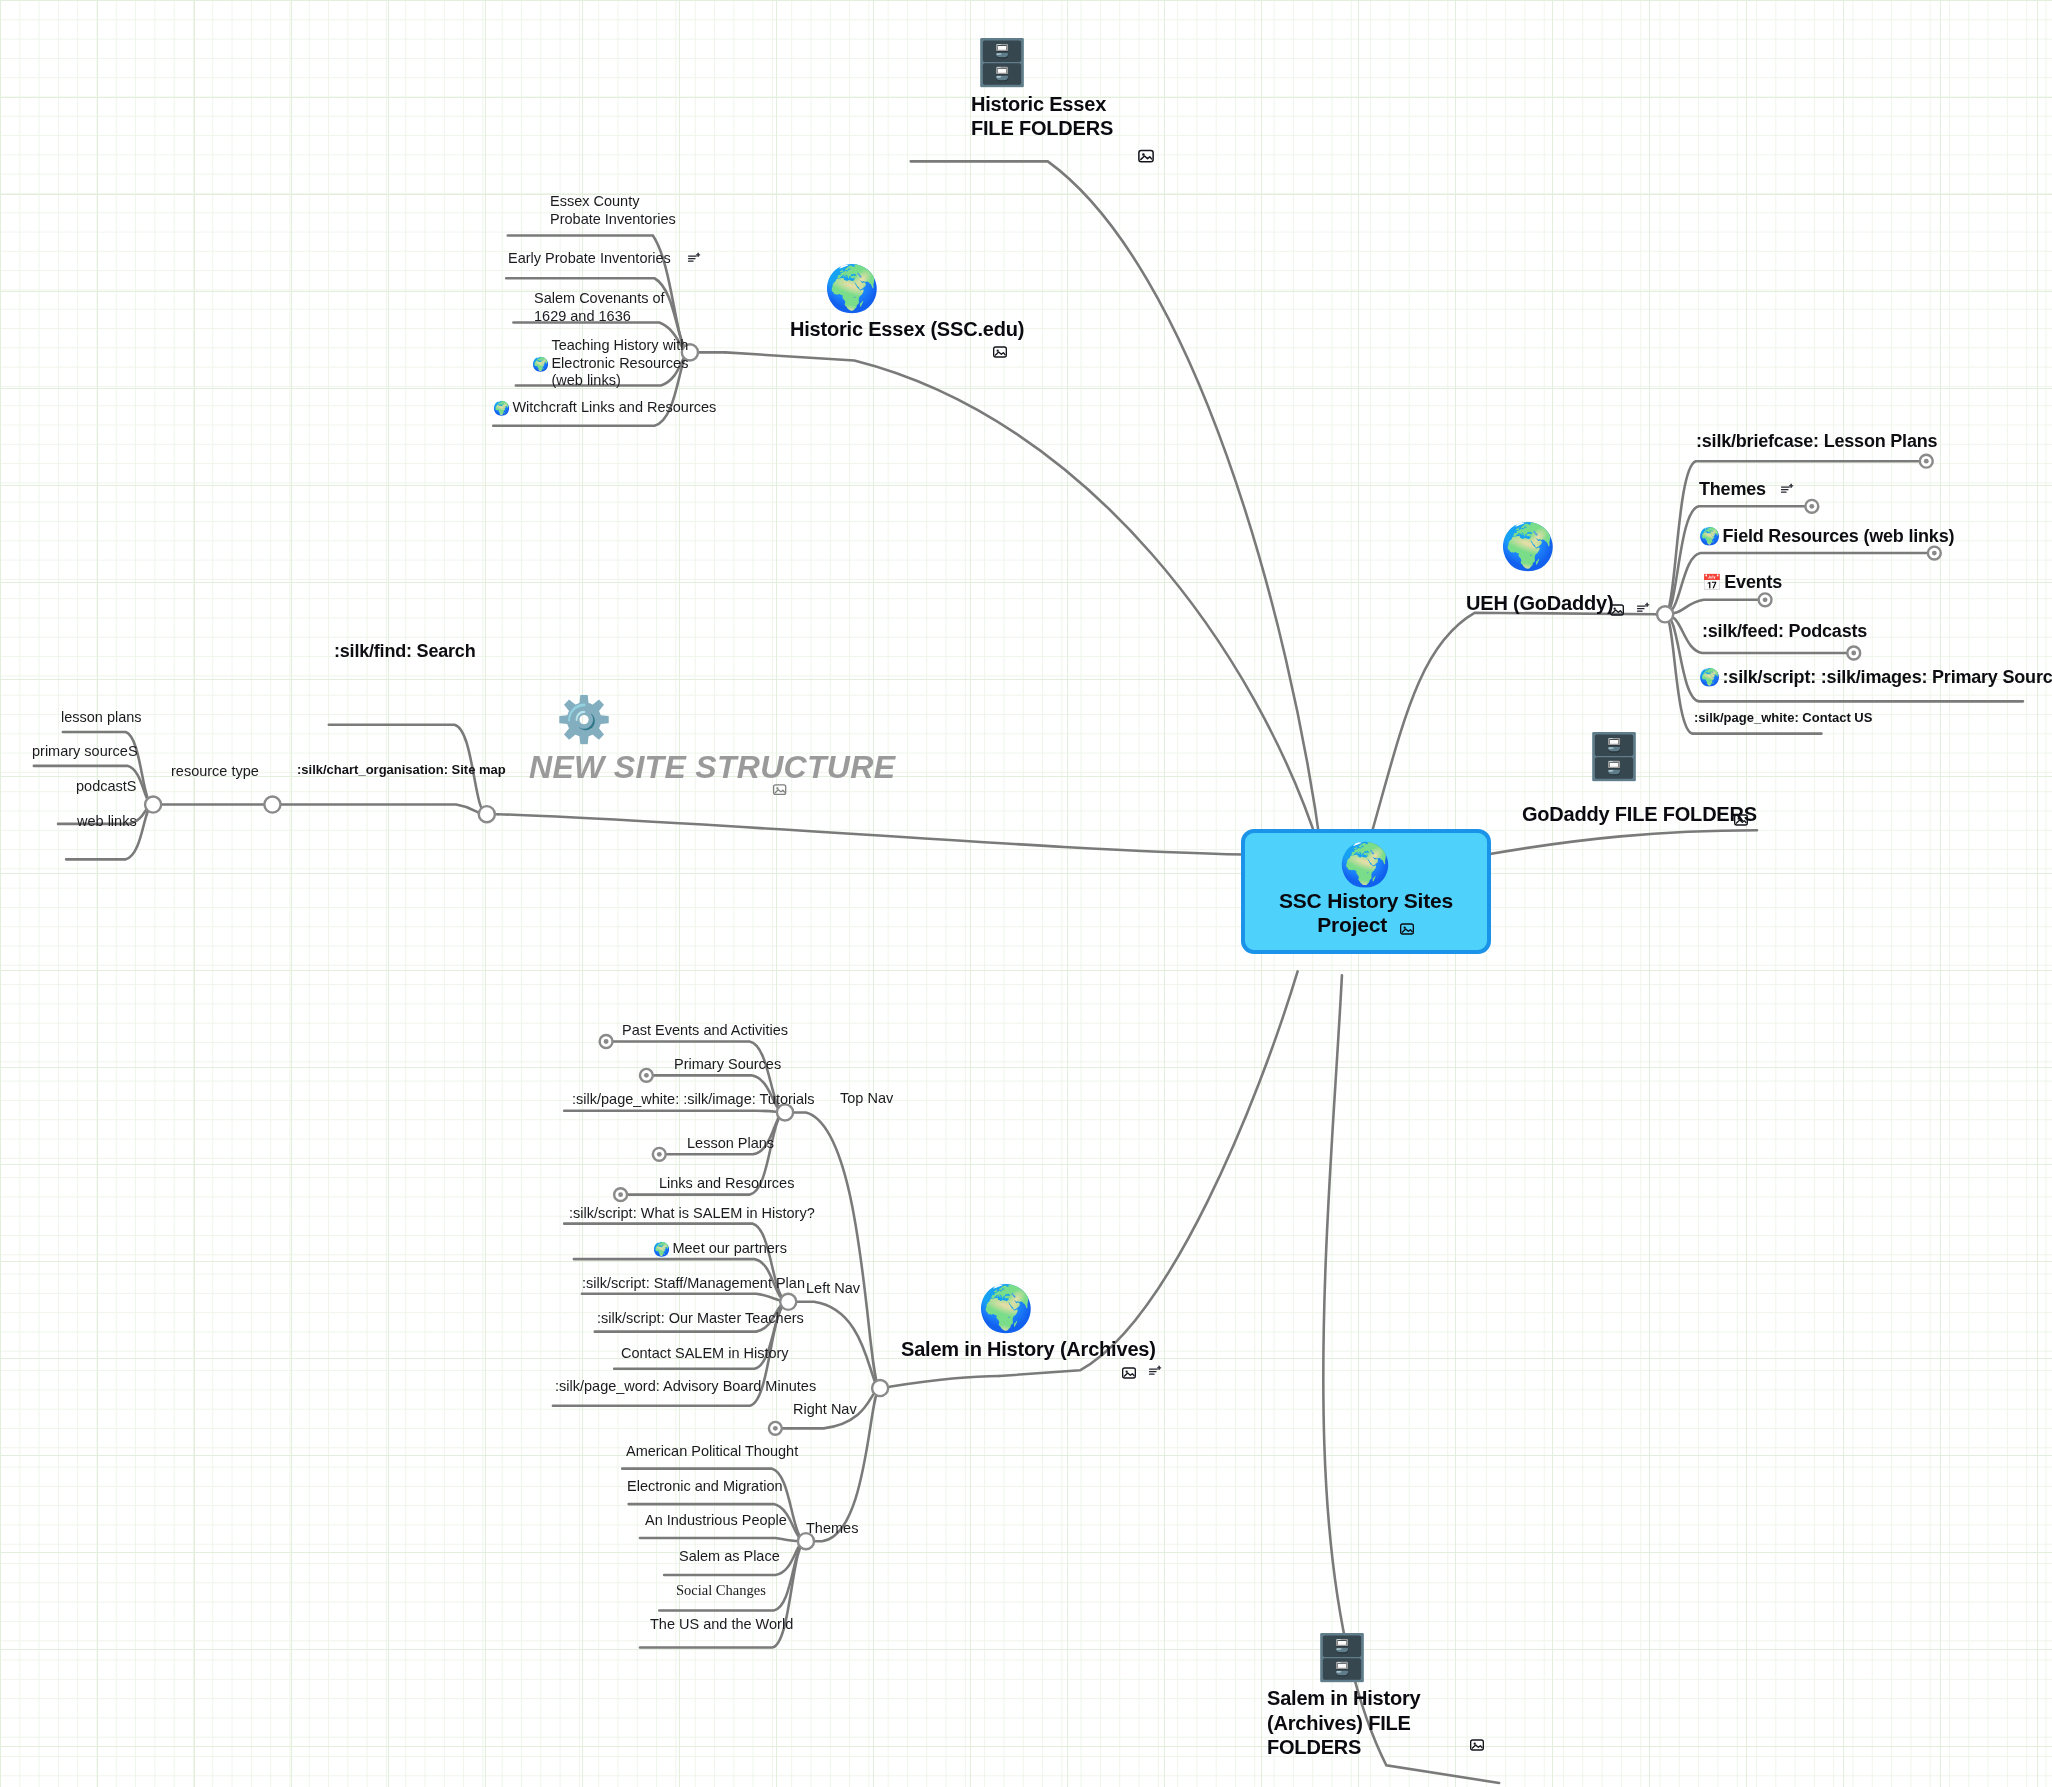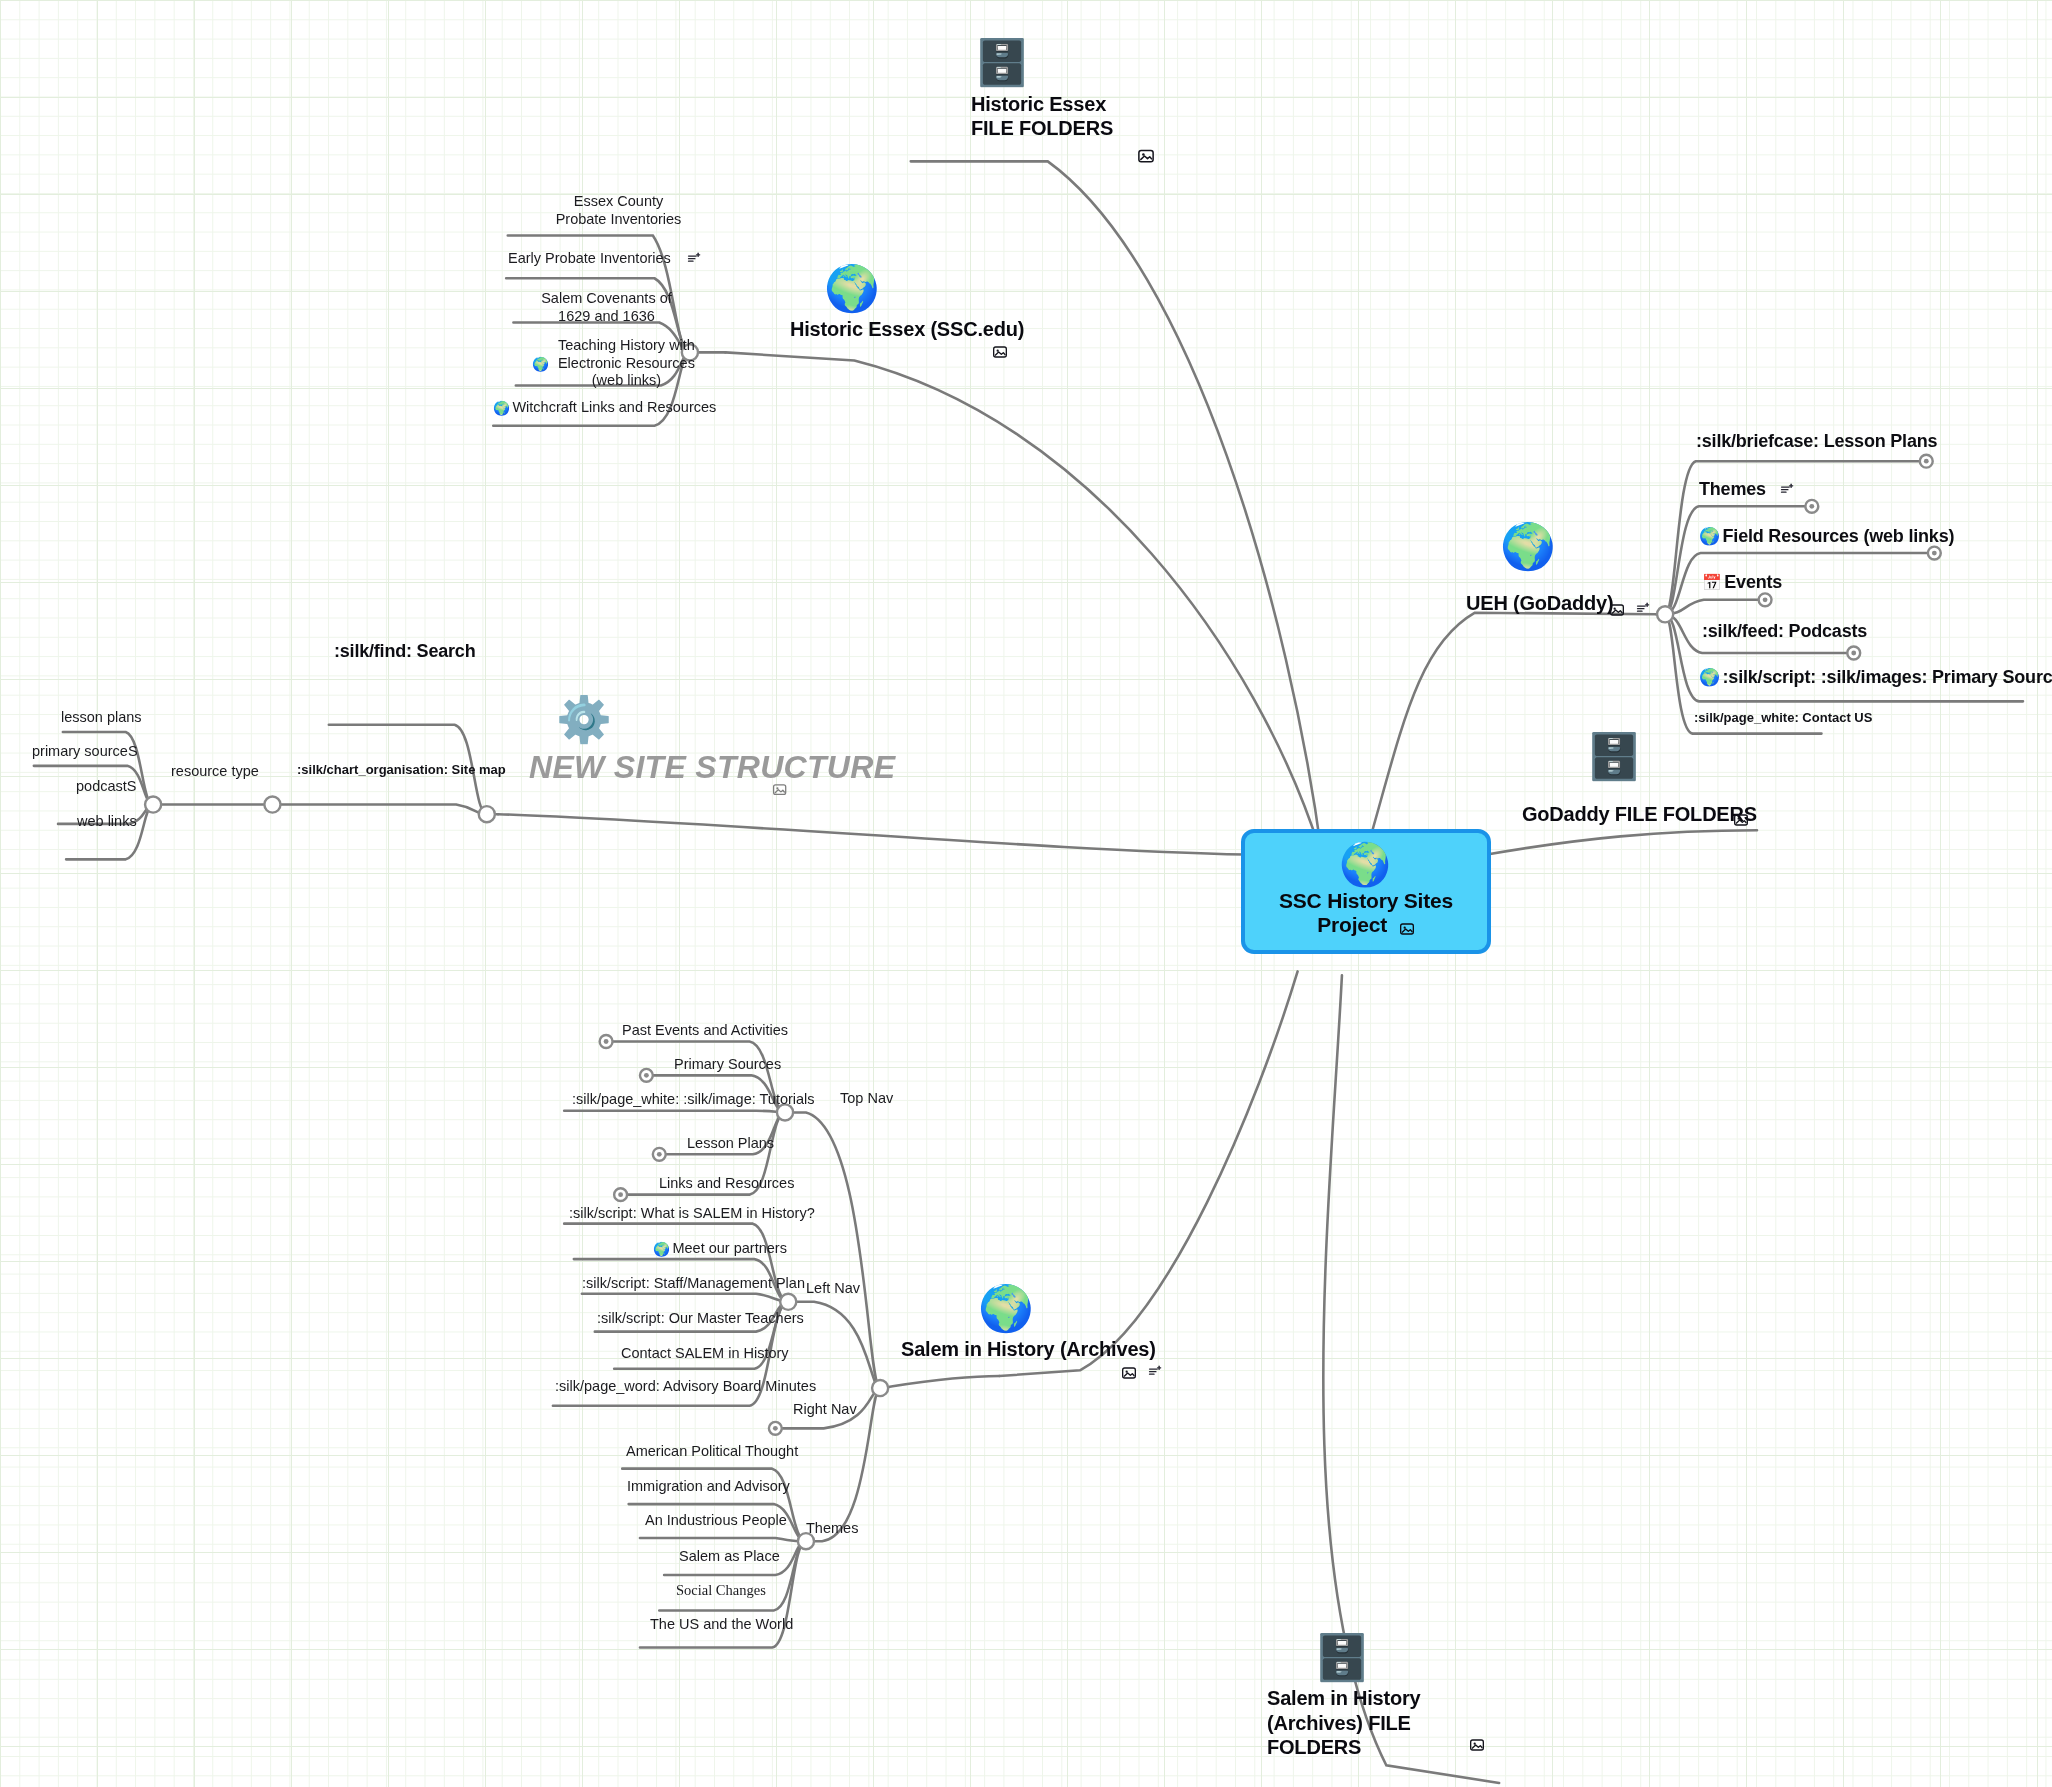--- a/index.html
+++ b/index.html
@@ -26,21 +26,20 @@
     position: absolute;
     left: 0; top: 0;
     width: 2052px;
     height: 1788px;
     pointer-events: none;
   }
   .node {
     position: absolute;
     white-space: nowrap;
     line-height: 1.22;
-    text-align: center;
   }
   .lbl {
     display: inline-block;
     vertical-align: middle;
   }
   .t-small {
     font-size: 14.5px;
     color: #1b1b1f;
     font-weight: 400;
   }
@@ -472,21 +471,21 @@
     <span class="lbl t-small">Right Nav</span>
   </div>
 
   <div class="node" style="left:806px; top:1520px;">
     <span class="lbl t-small">Themes</span>
   </div>
   <div class="node" style="left:626px; top:1443px;">
     <span class="lbl t-small">American Political Thought</span>
   </div>
   <div class="node" style="left:627px; top:1478px;">
-    <span class="lbl t-small">Immigration and Advisory</span>
+    <span class="lbl t-small">Electronic and Migration</span>
   </div>
   <div class="node" style="left:645px; top:1512px;">
     <span class="lbl t-small">An Industrious People</span>
   </div>
   <div class="node" style="left:679px; top:1548px;">
     <span class="lbl t-small">Salem as Place</span>
   </div>
   <div class="node" style="left:676px; top:1582px;font-family:Liberation Serif, serif;">
     <span class="lbl t-small">Social Changes</span>
   </div>

